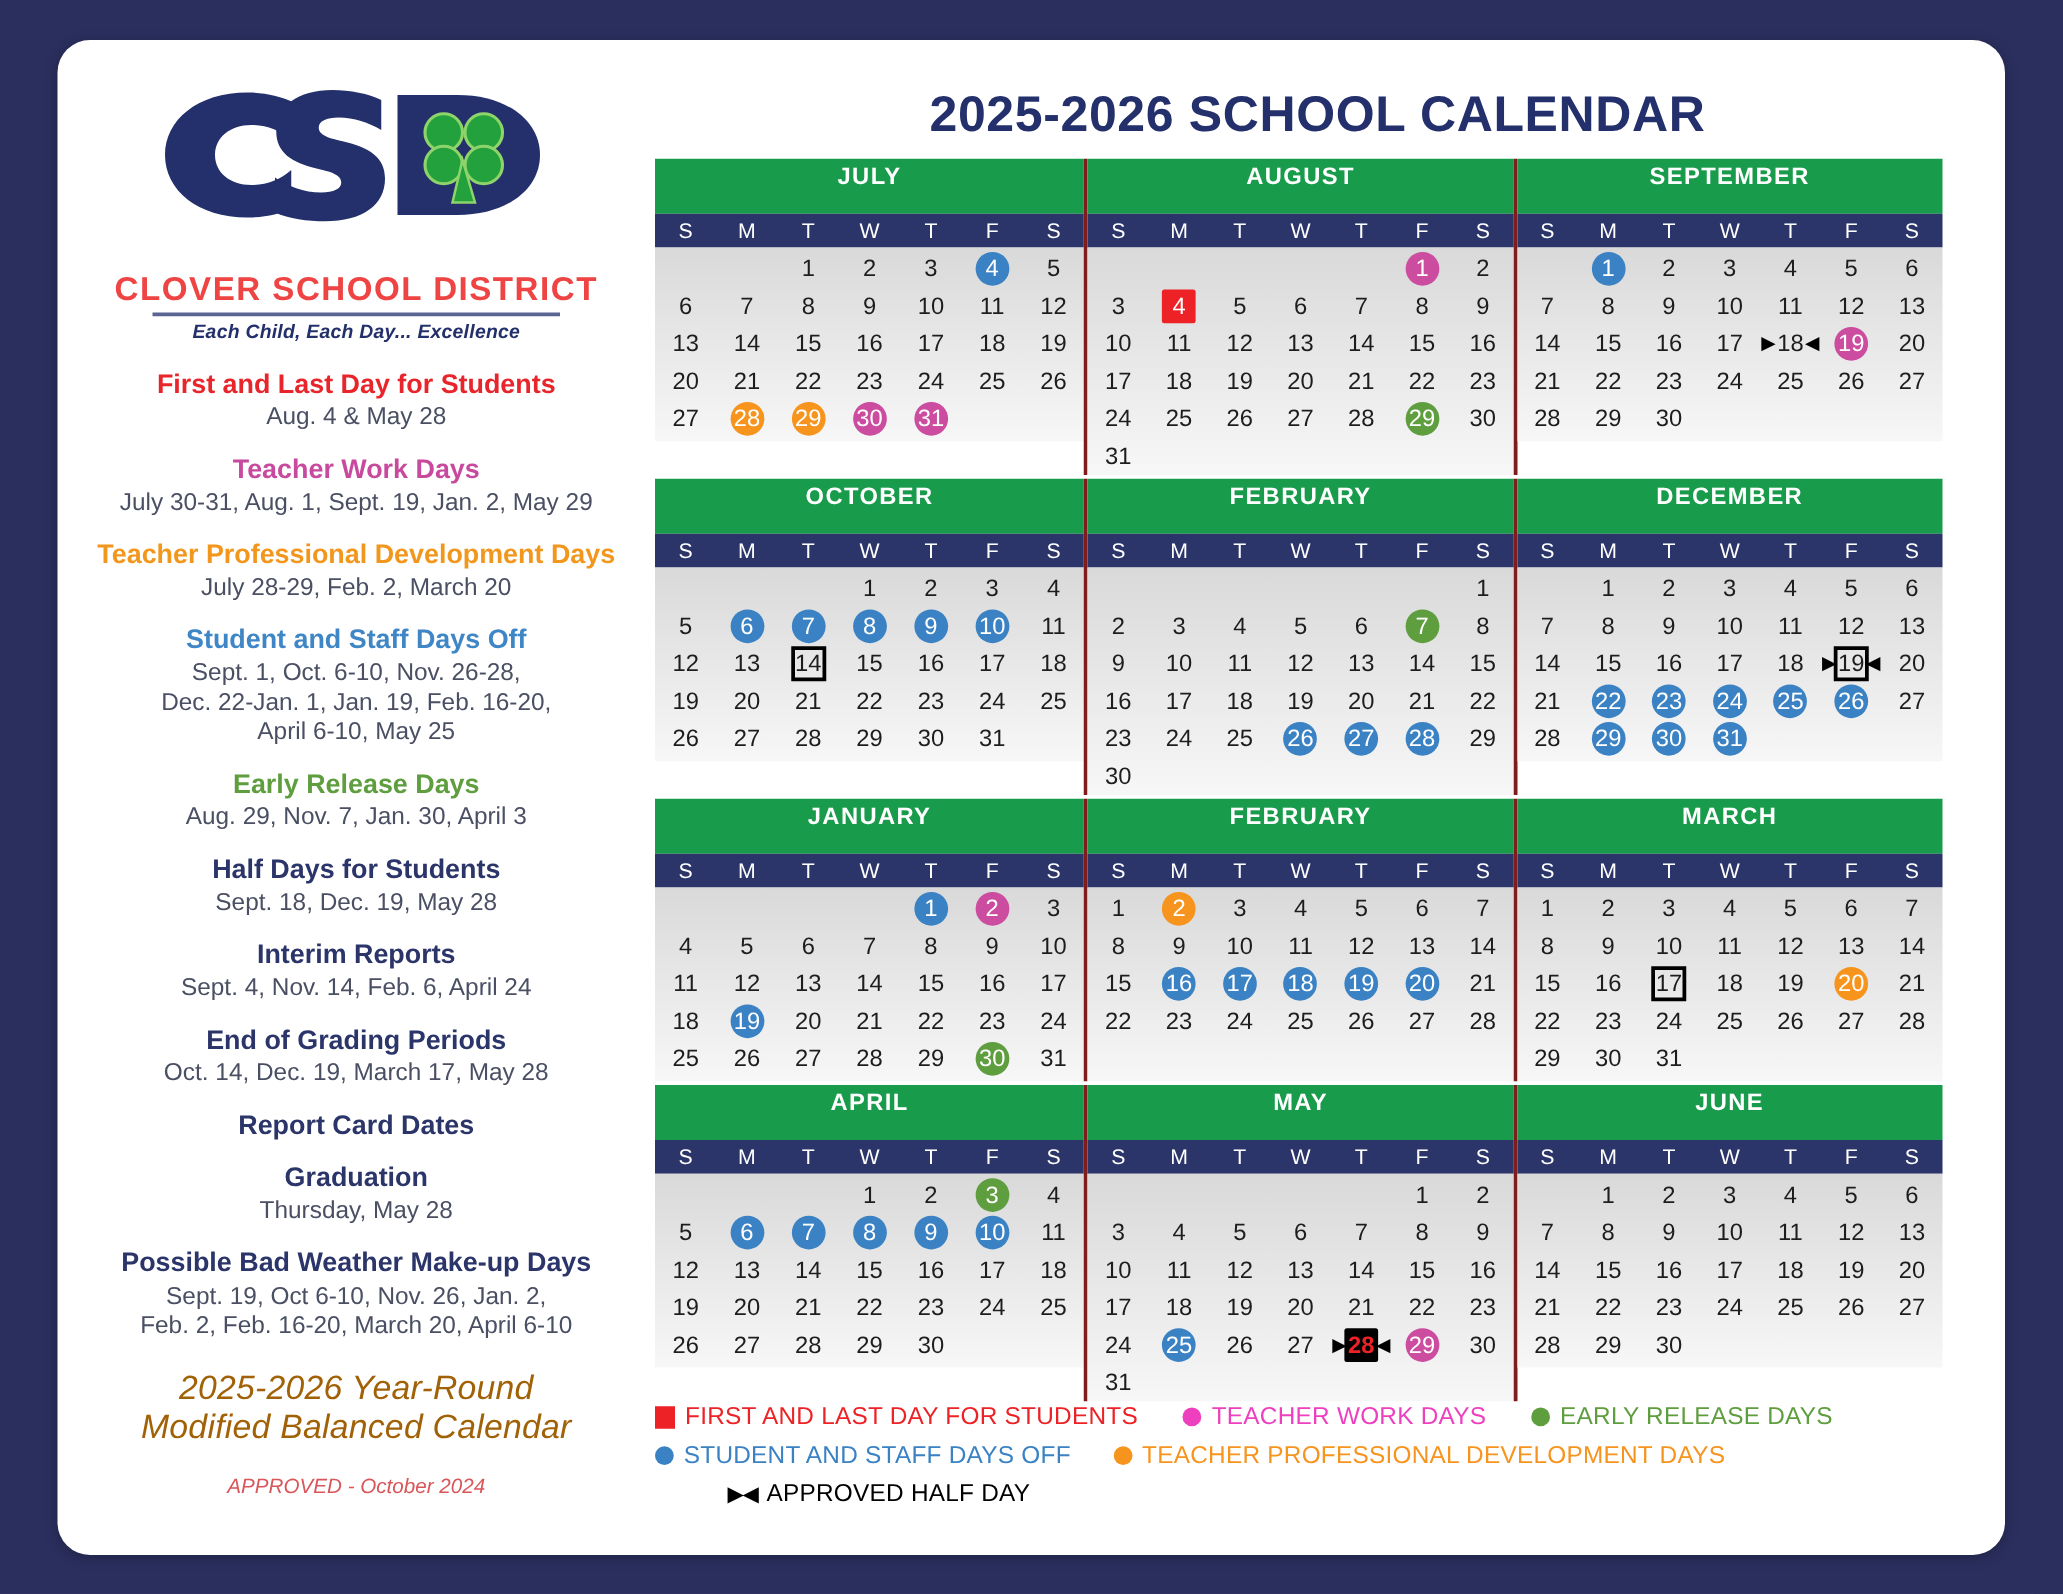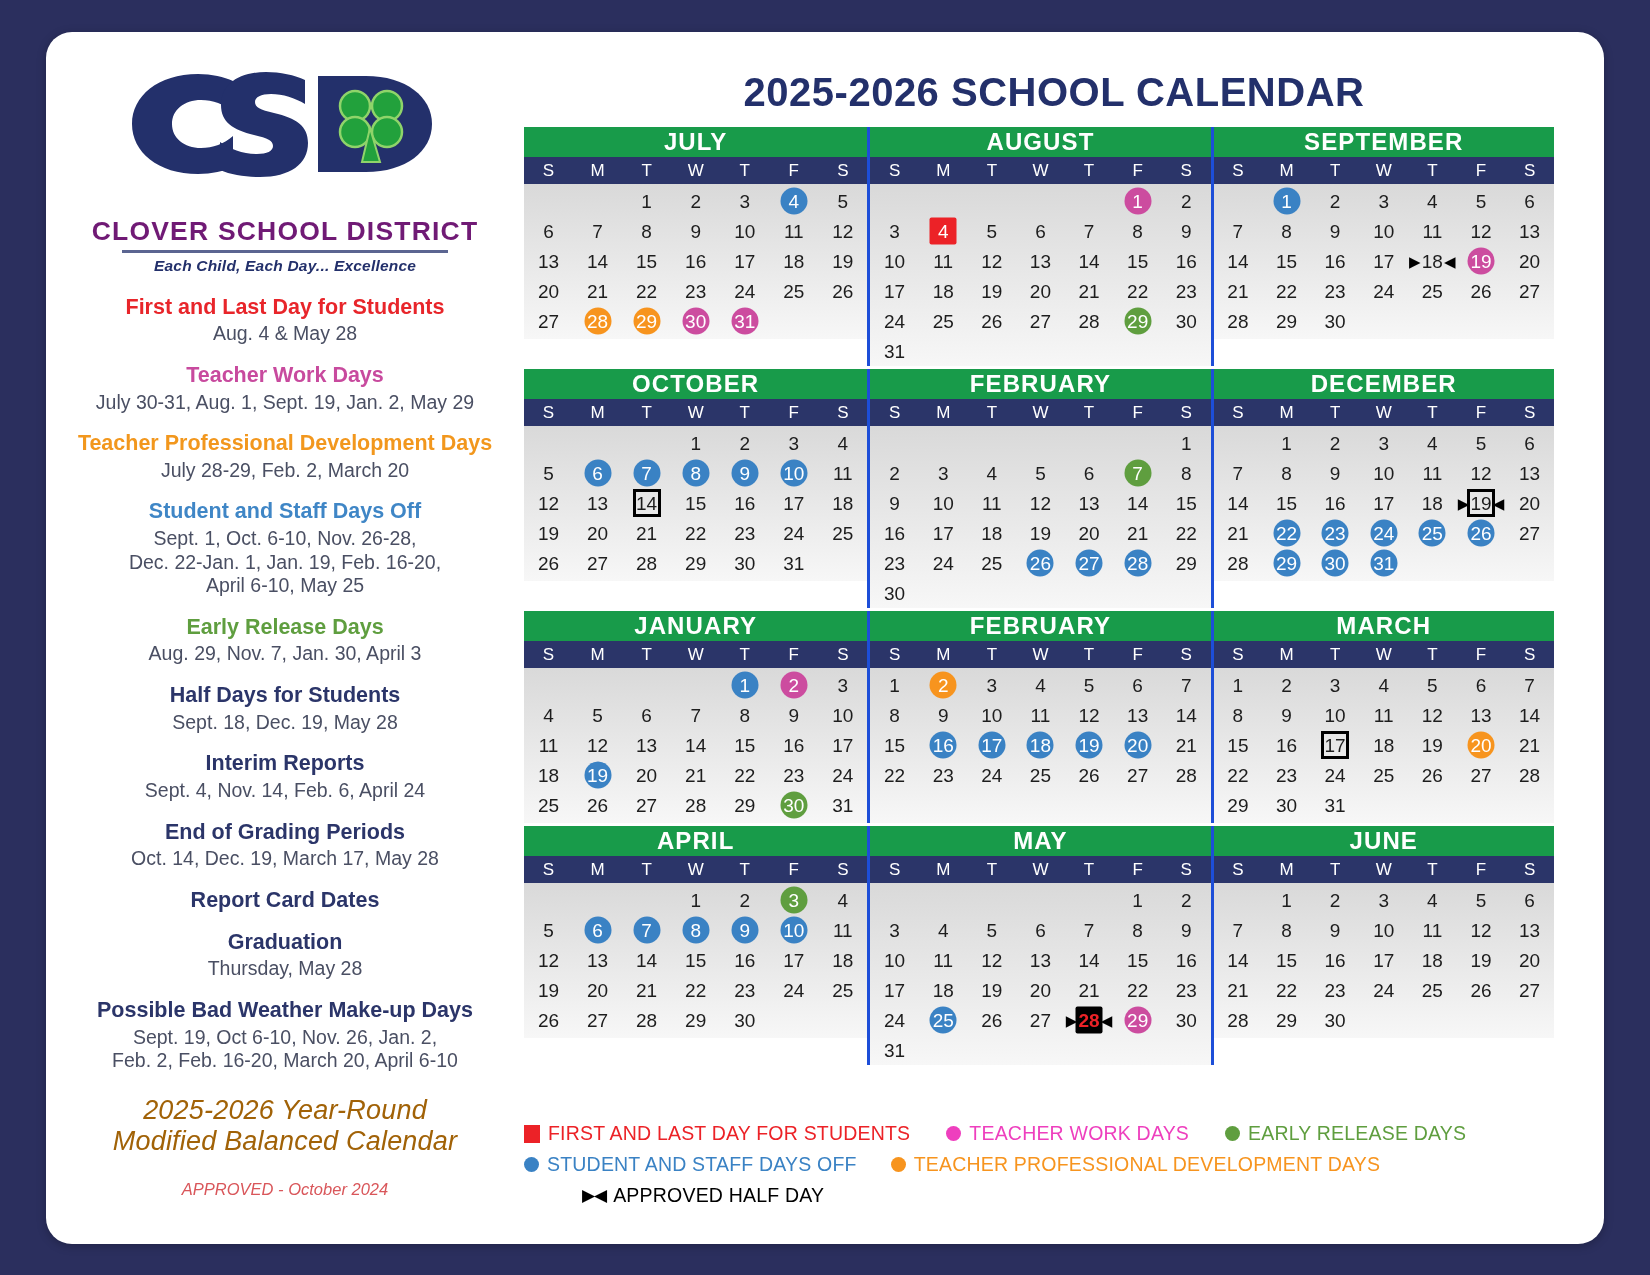--- a/index.html
+++ b/index.html
@@ -27,21 +27,21 @@
   
   .sidebar {
     position: absolute;
     left: 14px; top: 10px;
     width: 450px; height: 1190px;
     text-align: center;
   }
   .logo-wrap { margin-top: 22px; position: relative; height: 150px; }
   .logo-svg { display: block; margin: 0 auto; }
   .logo-name {
-    font-size: 26.5px; font-weight: bold; color: #701a75;
+    font-size: 26.5px; font-weight: bold; color: #ef4444;
     letter-spacing: 1.2px; margin-top: 2px;
   }
   .logo-rule {
     width: 326px; height: 3px; background: #5b6591;
     margin: 3px auto 0;
   }
   .logo-tag {
     font-size: 15.5px; font-style: italic; font-weight: bold;
     color: #23306b; margin-top: 4px; letter-spacing: .2px;
   }
@@ -78,28 +78,28 @@
   }
   .band { position: relative; margin-bottom: 3px; }
   .band-row {
     display: flex;
     width: 1030px;
   }
   .month {
     width: 343.3px;
     position: relative;
   }
-  .month + .month { border-left: 3px solid #1d4ed8; }
+  .month + .month { border-left: 3px solid #7f1d1d; }
   .m-head {
     background: #189b4a;
     color: #fff; text-align: center;
-    font-size: 24px; font-weight: bold;
+    font-size: 19px; font-weight: bold;
     letter-spacing: 1.1px;
     padding: 6px 0 6px 0;
-    height: 30px;
+    height: 44px;
     line-height: 18px;
   }
   .dow-row {
     display: flex;
     background: #2b3569;
     height: 27px;
   }
   .dow {
     flex: 1; text-align: center; color: #fff;
     font-size: 17px; line-height: 27px; font-weight: 300;

